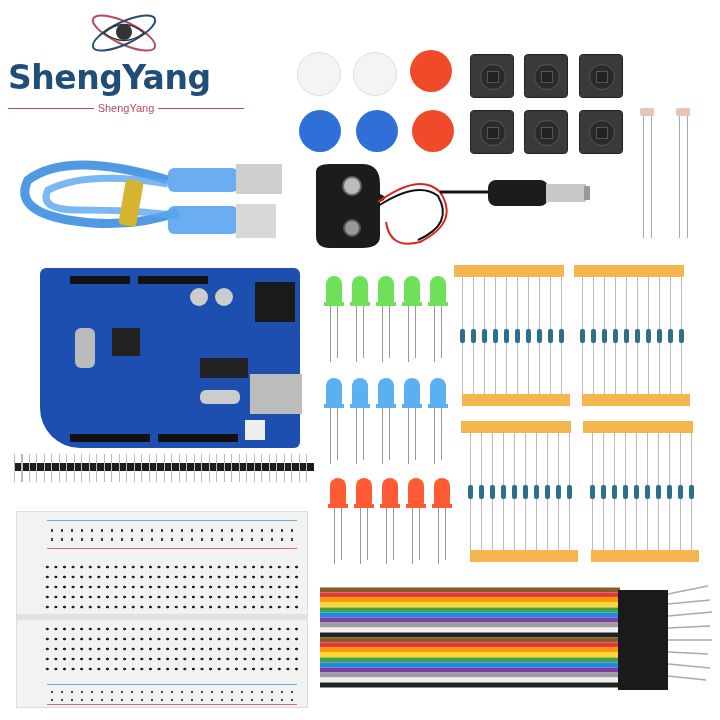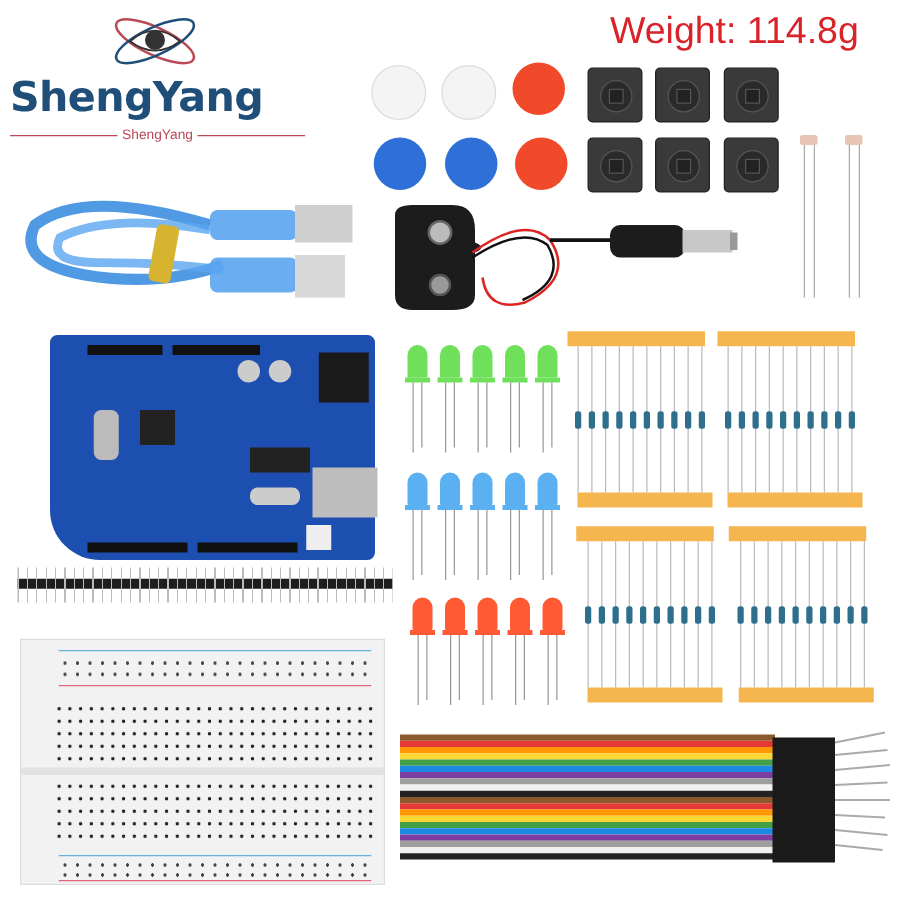--- a/index.html
+++ b/index.html
@@ -46,21 +46,20 @@
       <circle cx="36" cy="24" r="8" fill="#333"></circle>
     </svg>
   </div>
   <div id="logo-word" class="abs">ShengYang</div>
   <div id="logo-sub" class="abs">
     <div class="line"></div>
     <span class="t">ShengYang</span>
     <div class="line"></div>
   </div>
 
-  <div id="weight" class="abs">Weight: 114.8g</div>
 
   <div class="abs cap" style="left:297px;top:52px;background:#f4f4f4;border:1px solid #ddd;"></div>
   <div class="abs cap" style="left:353px;top:52px;background:#f4f4f4;border:1px solid #ddd;"></div>
   <div class="abs cap" style="left:410px;top:50px;background:#f14a2a;"></div>
   <div class="abs cap" style="left:299px;top:110px;background:#2e6fd8;"></div>
   <div class="abs cap" style="left:356px;top:110px;background:#2e6fd8;"></div>
   <div class="abs cap" style="left:412px;top:110px;background:#f14a2a;"></div>
 
   <div class="abs switch" style="left:470px;top:54px;"></div>
   <div class="abs switch" style="left:524px;top:54px;"></div>

